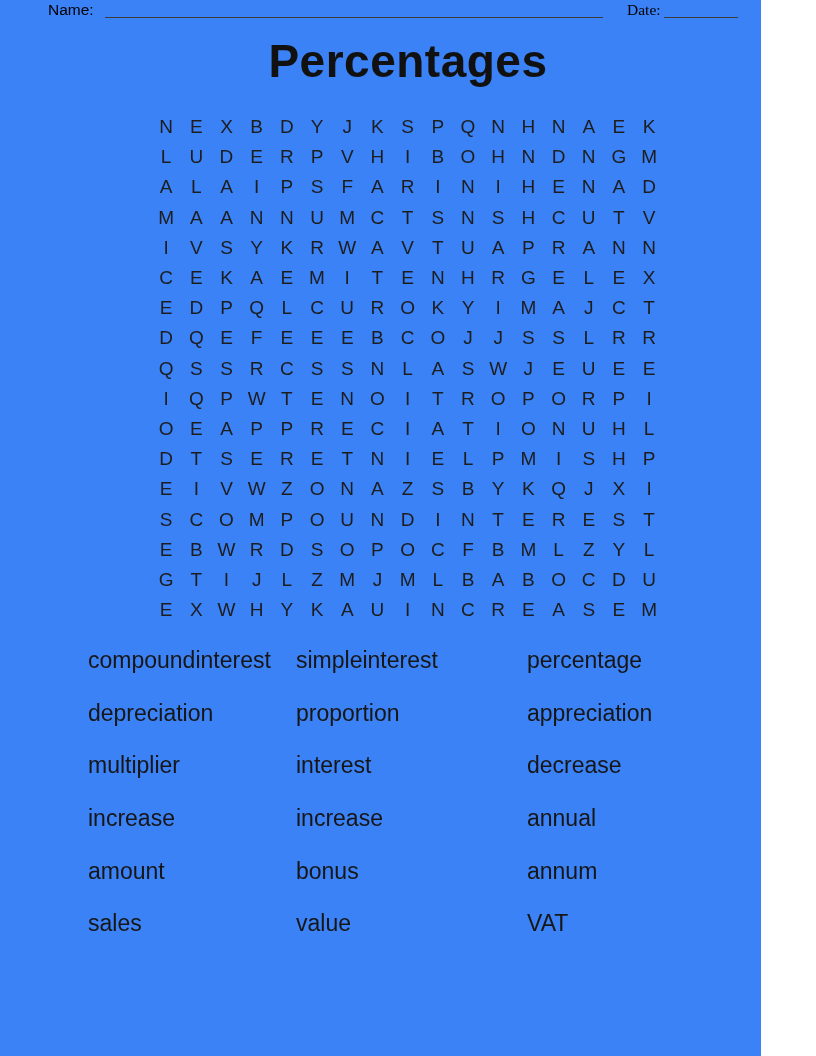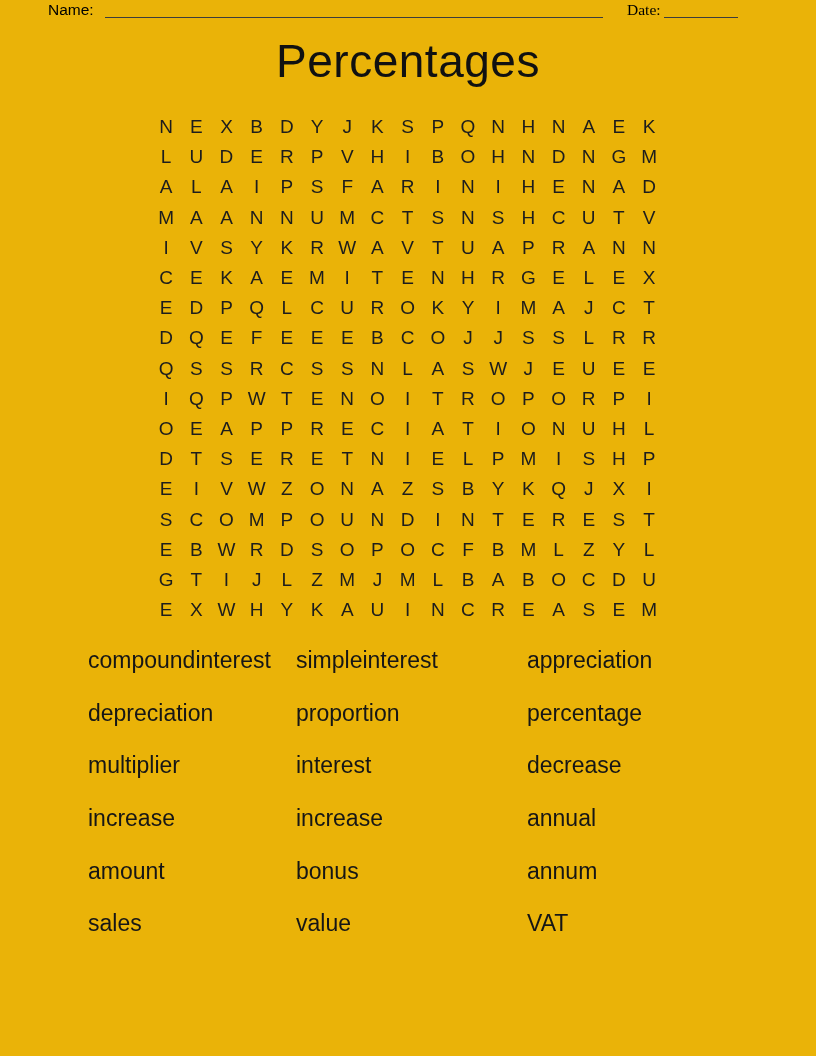--- a/index.html
+++ b/index.html
@@ -1,23 +1,24 @@
 <!DOCTYPE html>
 <html><head>
 <meta charset="utf-8">
 <style>
   html, body { margin: 0; padding: 0; background: #ffffff; }
   .page {
     position: relative;
-    width: 816px;
+    width: 741px;
     height: 1056px;
-    background: #eab308;
+    background: #3b82f6;
     font-family: "Liberation Sans", sans-serif;
     color: #1a1a1a;
     overflow: hidden;
+    padding-left: 20px;
   }
 
   
   .header-label {
     position: absolute;
     top: 1px;
     font-size: 15.5px;
     color: #000000;
     white-space: nowrap;
   }
@@ -34,21 +35,21 @@
 
   
   .title {
     position: absolute;
     top: 34px;
     left: 0;
     width: 816px;
     margin: 0;
     text-align: center;
     font-size: 46px;
-    font-weight: 400;
+    font-weight: 700;
     letter-spacing: 0.5px;
     color: #111111;
   }
 
   
   .grid {
     position: absolute;
     left: 151px;
     top: 112px;
   }
@@ -433,21 +434,21 @@
     </div>
   <div class="word-col word-col-2">
       <div class="word-item">simpleinterest</div>
       <div class="word-item">proportion</div>
       <div class="word-item">interest</div>
       <div class="word-item">increase</div>
       <div class="word-item">bonus</div>
       <div class="word-item">value</div>
     </div>
   <div class="word-col word-col-3">
+      <div class="word-item">percentage</div>
       <div class="word-item">appreciation</div>
-      <div class="word-item">percentage</div>
       <div class="word-item">decrease</div>
       <div class="word-item">annual</div>
       <div class="word-item">annum</div>
       <div class="word-item">VAT</div>
     </div>
 
 </div>
 
 </body></html>

